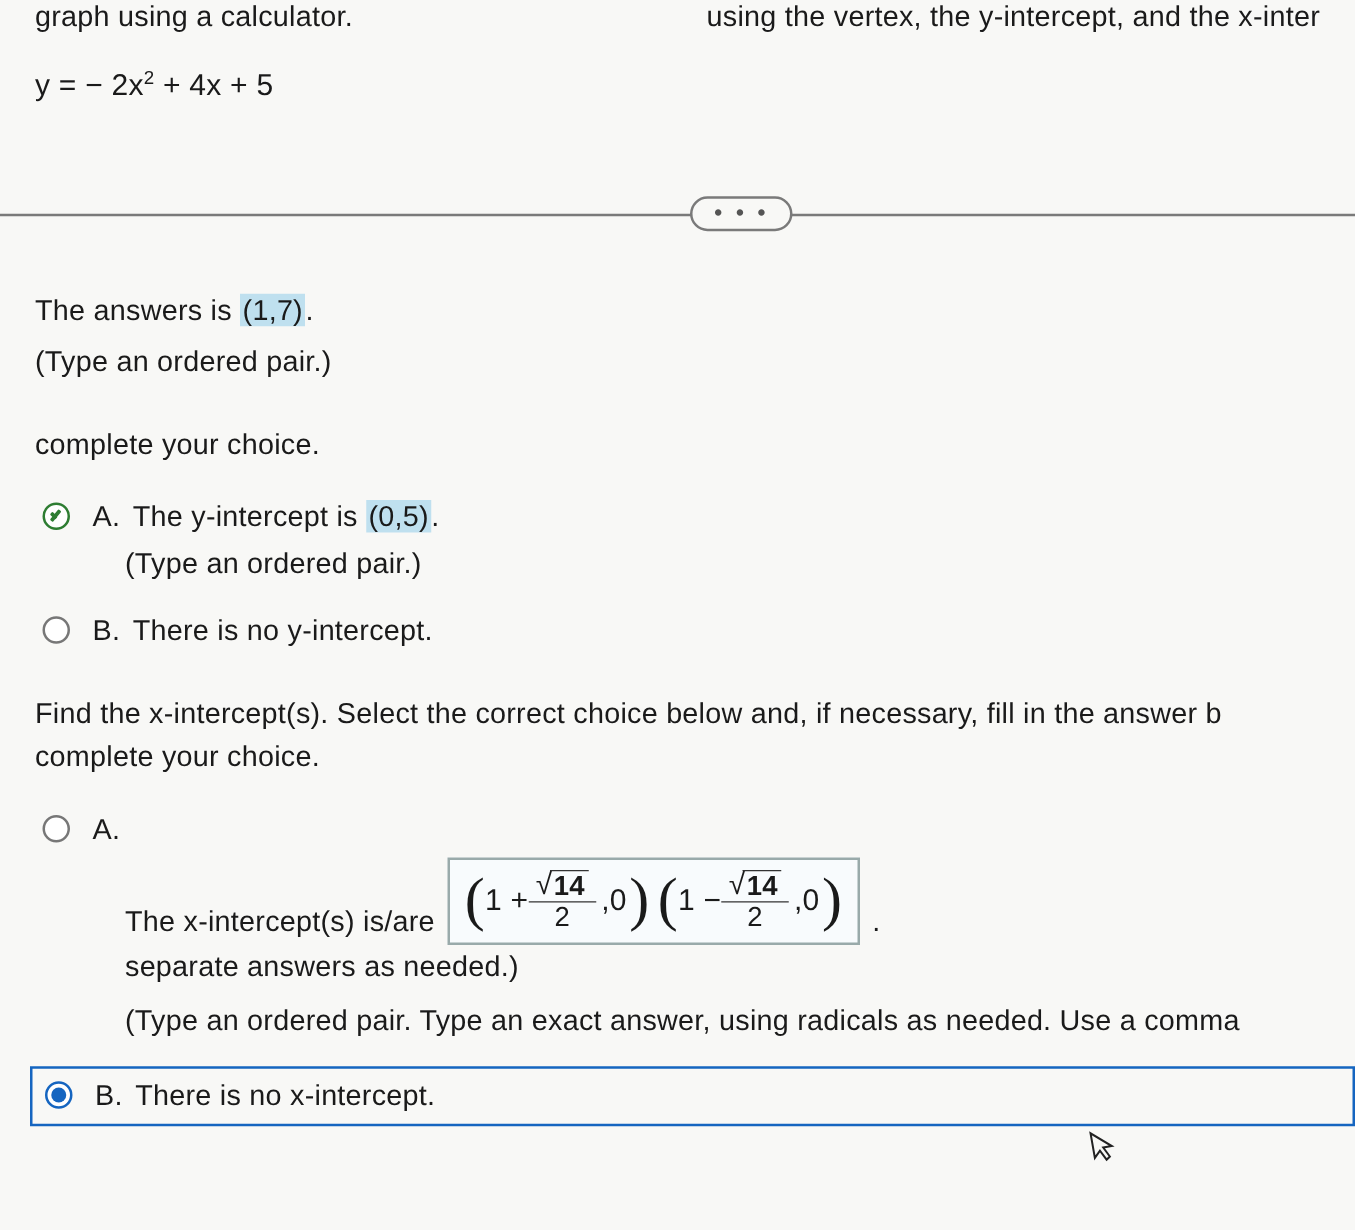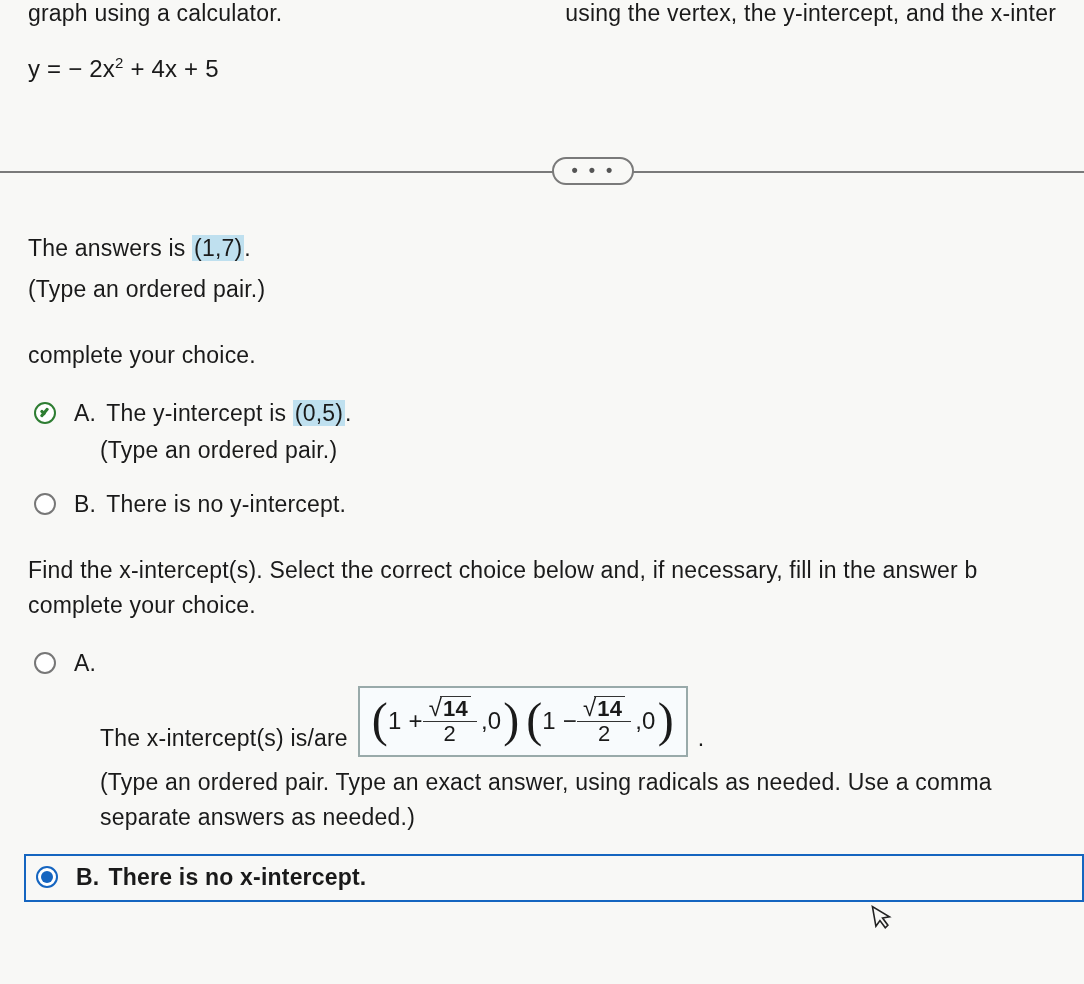--- a/index.html
+++ b/index.html
@@ -321,26 +321,26 @@
                     </span>
                   </span>
                   <span class="den">2</span>
                 </span>
                 <span class="comma0">,0</span>
                 <span class="big-paren">)</span>
               </span>
             </span>
             <span>.</span>
           </div>
+          <div style="margin-left:26px;">separate answers as needed.)</div>
           <div style="margin-left:26px; margin-top:8px;">(Type an ordered pair. Type an exact answer, using radicals as needed. Use a comma</div>
-          <div style="margin-left:26px;">separate answers as needed.)</div>
         </div>
       </div>
 
-      <div class="choice selected-box" style="margin-bottom:0;font-weight:bold;">
+      <div class="choice selected-box" style="margin-bottom:0;">
         <div class="radio checked"></div>
         <div class="choice-body">
           <span class="choice-letter">B.</span>
           <span>There is no x-intercept.</span>
         </div>
       </div>
     </div>
   </div>
 
 </div>

